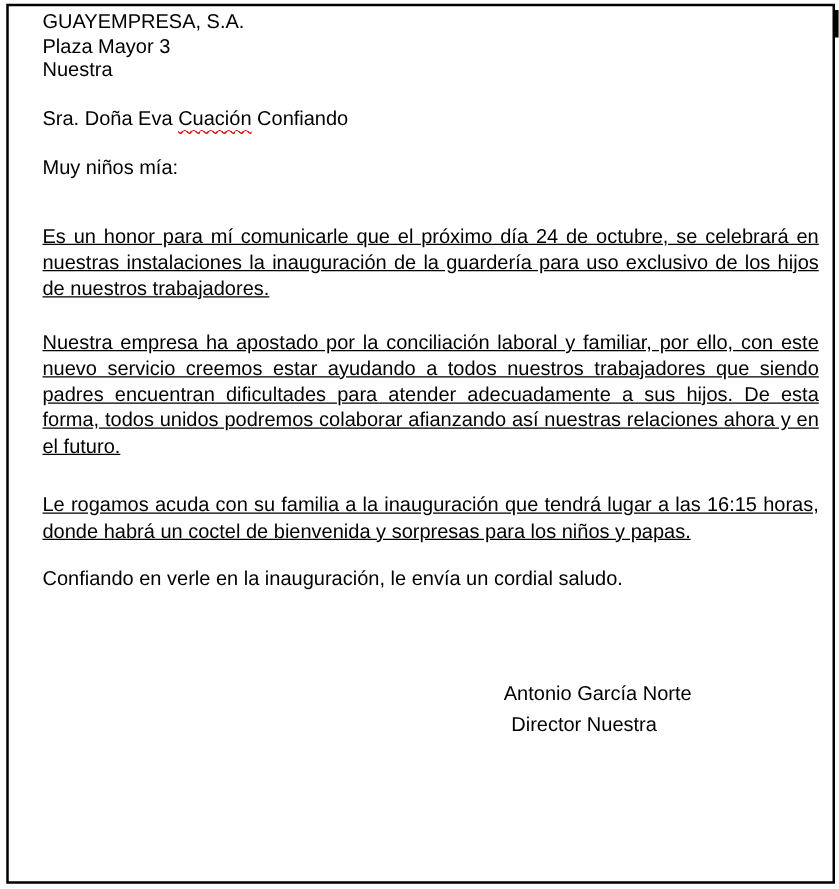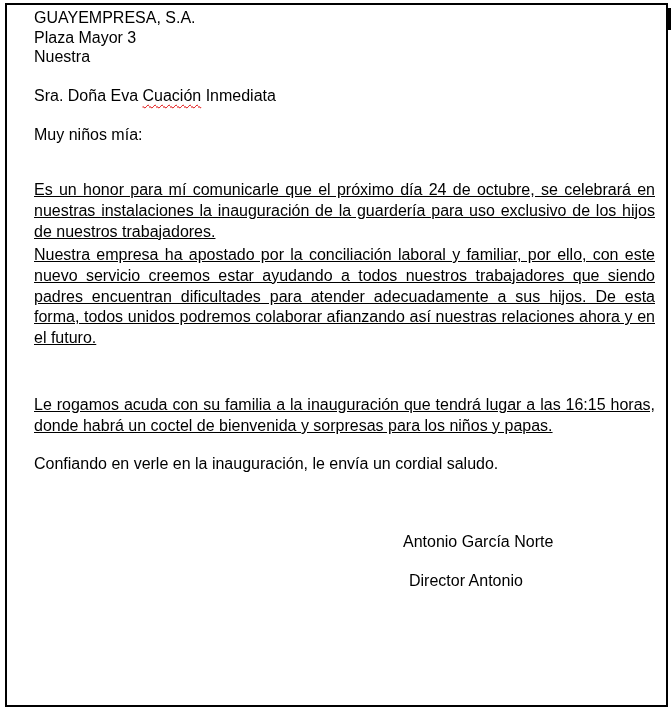--- a/index.html
+++ b/index.html
@@ -15,24 +15,24 @@
 </head>
 <body>
 
 <div class="page"></div>
 <div class="mark"></div>
 
 <div class="line" style="top:8px">GUAYEMPRESA, S.A.</div>
 <div class="line" style="top:28px">Plaza Mayor 3</div>
 <div class="line" style="top:47px">Nuestra</div>
 
-<div class="line" style="top:86px"><span>Sra. Doña Eva </span><span class="squig">Cuación</span><span> Inmediata</span></div>
+<div class="line" style="top:86px"><span>Sra. Doña Eva </span><span class="squig">Cuación</span><span> Confiando</span></div>
 
 <div class="line" style="top:125px">Muy niños mía:</div>
 
 <div class="para" style="top:180px">Es un honor para mí comunicarle que el próximo día 24 de octubre, se celebrará en nuestras instalaciones la inauguración de la guardería para uso exclusivo de los hijos de nuestros trabajadores.</div>
-<div class="para" style="top:245px">Nuestra empresa ha apostado por la conciliación laboral y familiar, por ello, con este nuevo servicio creemos estar ayudando a todos nuestros trabajadores que siendo padres encuentran dificultades para atender adecuadamente a sus hijos. De esta forma, todos unidos podremos colaborar afianzando así nuestras relaciones ahora y en el futuro.</div>
+<div class="para" style="top:265px">Nuestra empresa ha apostado por la conciliación laboral y familiar, por ello, con este nuevo servicio creemos estar ayudando a todos nuestros trabajadores que siendo padres encuentran dificultades para atender adecuadamente a sus hijos. De esta forma, todos unidos podremos colaborar afianzando así nuestras relaciones ahora y en el futuro.</div>
 <div class="para" style="top:395px">Le rogamos acuda con su familia a la inauguración que tendrá lugar a las 16:15 horas, donde habrá un coctel de bienvenida y sorpresas para los niños y papas.</div>
 
 <div class="line" style="top:454px">Confiando en verle en la inauguración, le envía un cordial saludo.</div>
 
-<div class="line" style="top:532px; left:403px">Antonio García Norte</div>
-<div class="line" style="top:571px; left:409px">Director Antonio</div>
+<div class="line" style="top:546px; left:403px">Antonio García Norte</div>
+<div class="line" style="top:571px; left:409px">Director Nuestra</div>
 
 </body></html>

